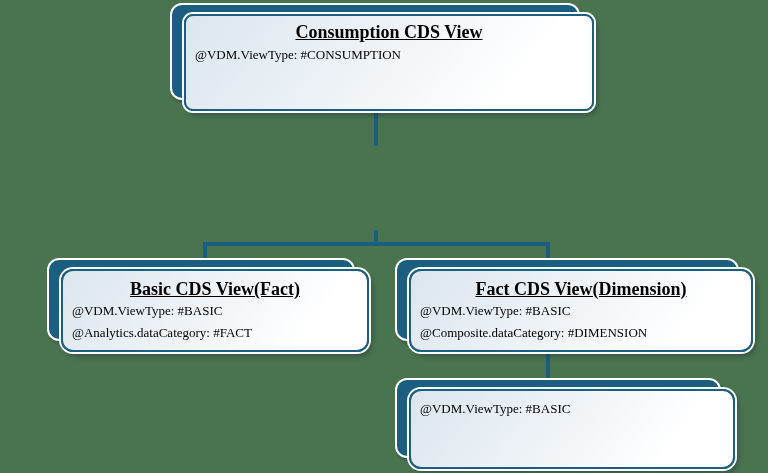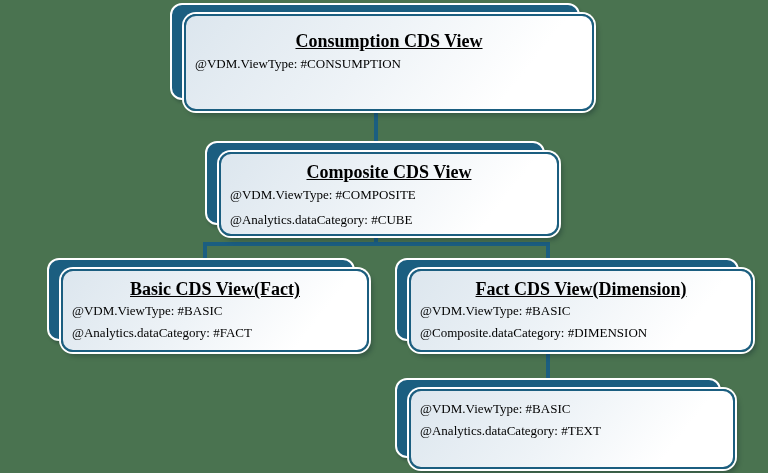--- a/index.html
+++ b/index.html
@@ -35,21 +35,21 @@
     position: absolute;
     left: 14px; top: 11px; width: 100%; height: 100%;
     box-sizing: border-box;
     background: linear-gradient(128deg, var(--card-top, #dce6ee) 0%, #eef3f7 45%, var(--card-bottom, #ffffff) 80%);
     border: 2px solid var(--accent, #1b5e80);
     border-radius: 12px;
     box-shadow: 0 0 0 2px #ffffff, 3px 4px 5px rgba(10, 30, 40, 0.35);
     padding-top: 7px;
     overflow: hidden;
   }
-  .node.flush .node-card { padding-top: 14px; }
+  .node.flush .node-card { padding-top: 5px; border-radius: 9px; }
   .node-title {
     font-size: 18px;
     font-weight: bold;
     line-height: 22px;
     text-align: center;
     text-decoration: underline;
     color: var(--text, #000000);
     white-space: nowrap;
   }
   .node-line {
@@ -74,28 +74,20 @@
   <div class="conn" style="left:546px; top:350px; width:4px; height:34px;"></div>
 
   <div class="node flush" style="--x:170px; --y:3px; --w:410px; --h:97px;">
     <div class="node-back"></div>
     <div class="node-card">
       <div class="node-title">Consumption CDS View</div>
       <div class="node-line">@VDM.ViewType: #CONSUMPTION</div>
     </div>
   </div>
 
-  <div class="node" style="--x:205px; --y:141px; --w:340px; --h:84px;">
-    <div class="node-back"></div>
-    <div class="node-card">
-      <div class="node-title">Composite CDS View</div>
-      <div class="node-line">@VDM.ViewType: #COMPOSITE</div>
-      <div class="node-line">@Analytics.dataCategory: #CUBE</div>
-    </div>
-  </div>
 
   <div class="node compact" style="--x:47px; --y:258px; --w:308px; --h:83px;">
     <div class="node-back"></div>
     <div class="node-card">
       <div class="node-title">Basic CDS View(Fact)</div>
       <div class="node-line">@VDM.ViewType: #BASIC</div>
       <div class="node-line">@Analytics.dataCategory: #FACT</div>
     </div>
   </div>
 
@@ -105,17 +97,16 @@
       <div class="node-title">Fact CDS View(Dimension)</div>
       <div class="node-line">@VDM.ViewType: #BASIC</div>
       <div class="node-line">@Composite.dataCategory: #DIMENSION</div>
     </div>
   </div>
 
   <div class="node compact" style="--x:395px; --y:378px; --w:326px; --h:80px;">
     <div class="node-back"></div>
     <div class="node-card">
       <div class="node-line">@VDM.ViewType: #BASIC</div>
-      <div class="node-line">@Analytics.dataCategory: #TEXT</div>
     </div>
   </div>
 
 </div>
 
 </body></html>

